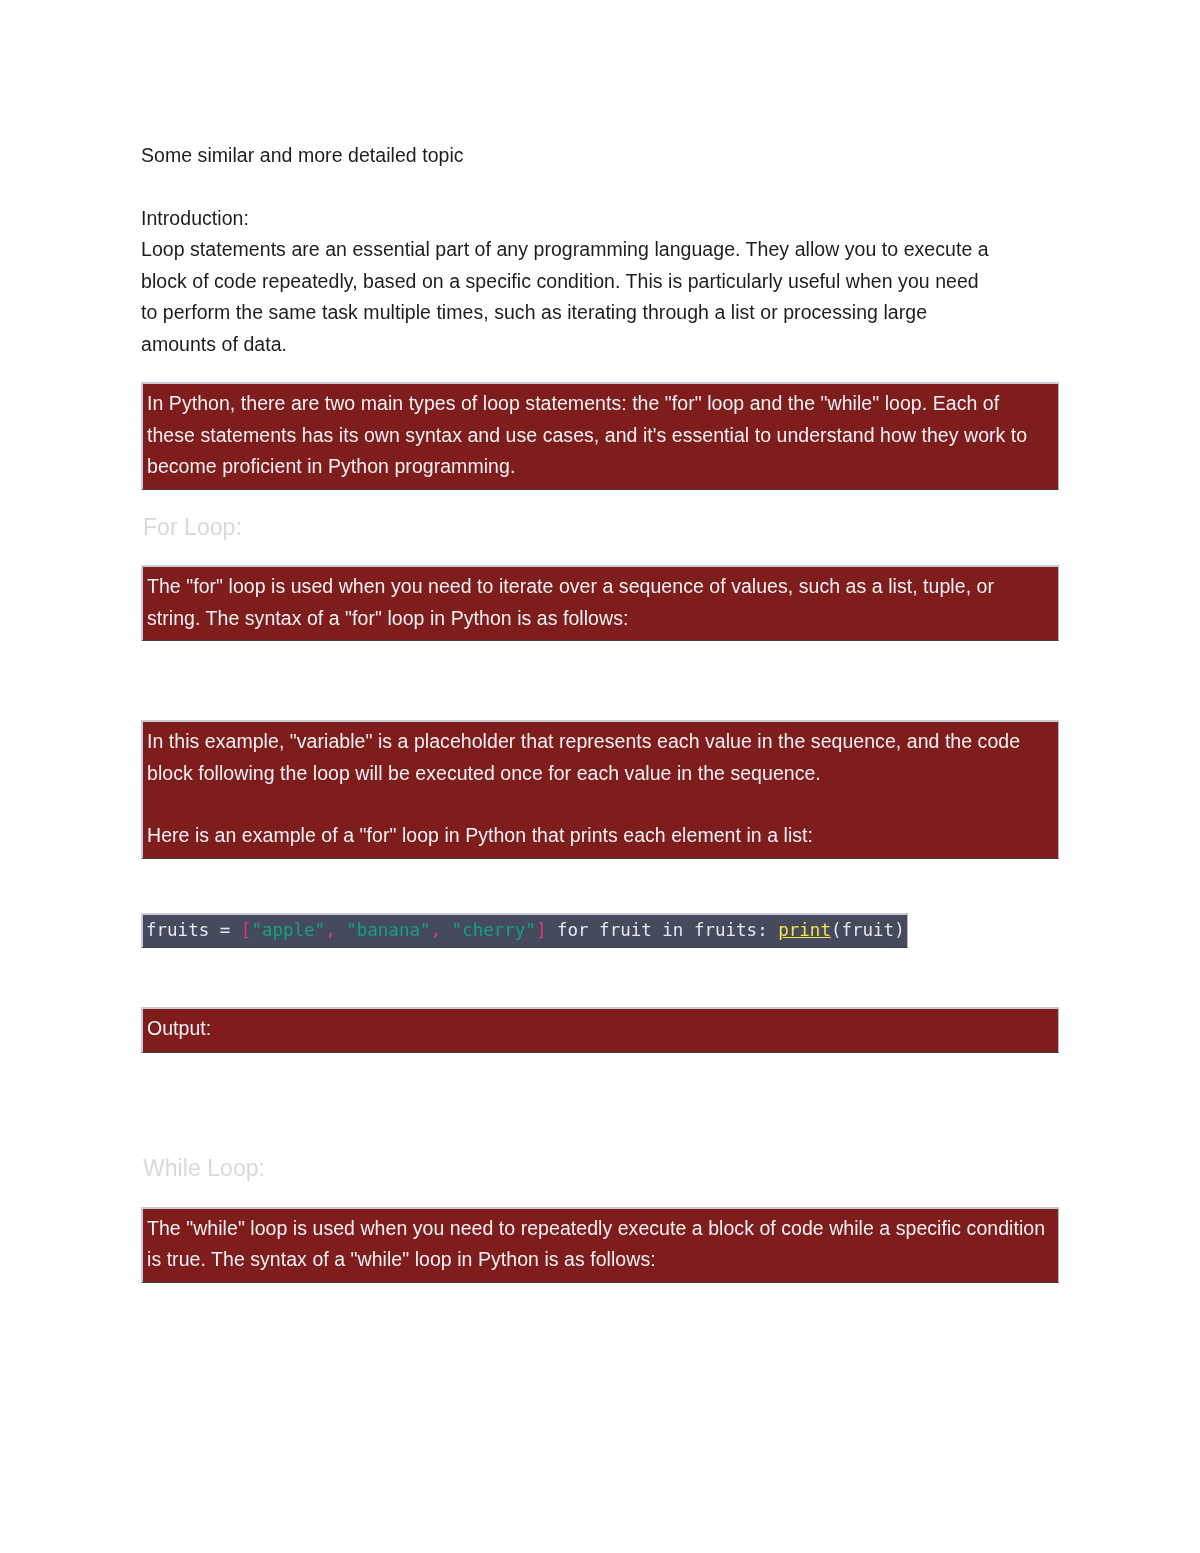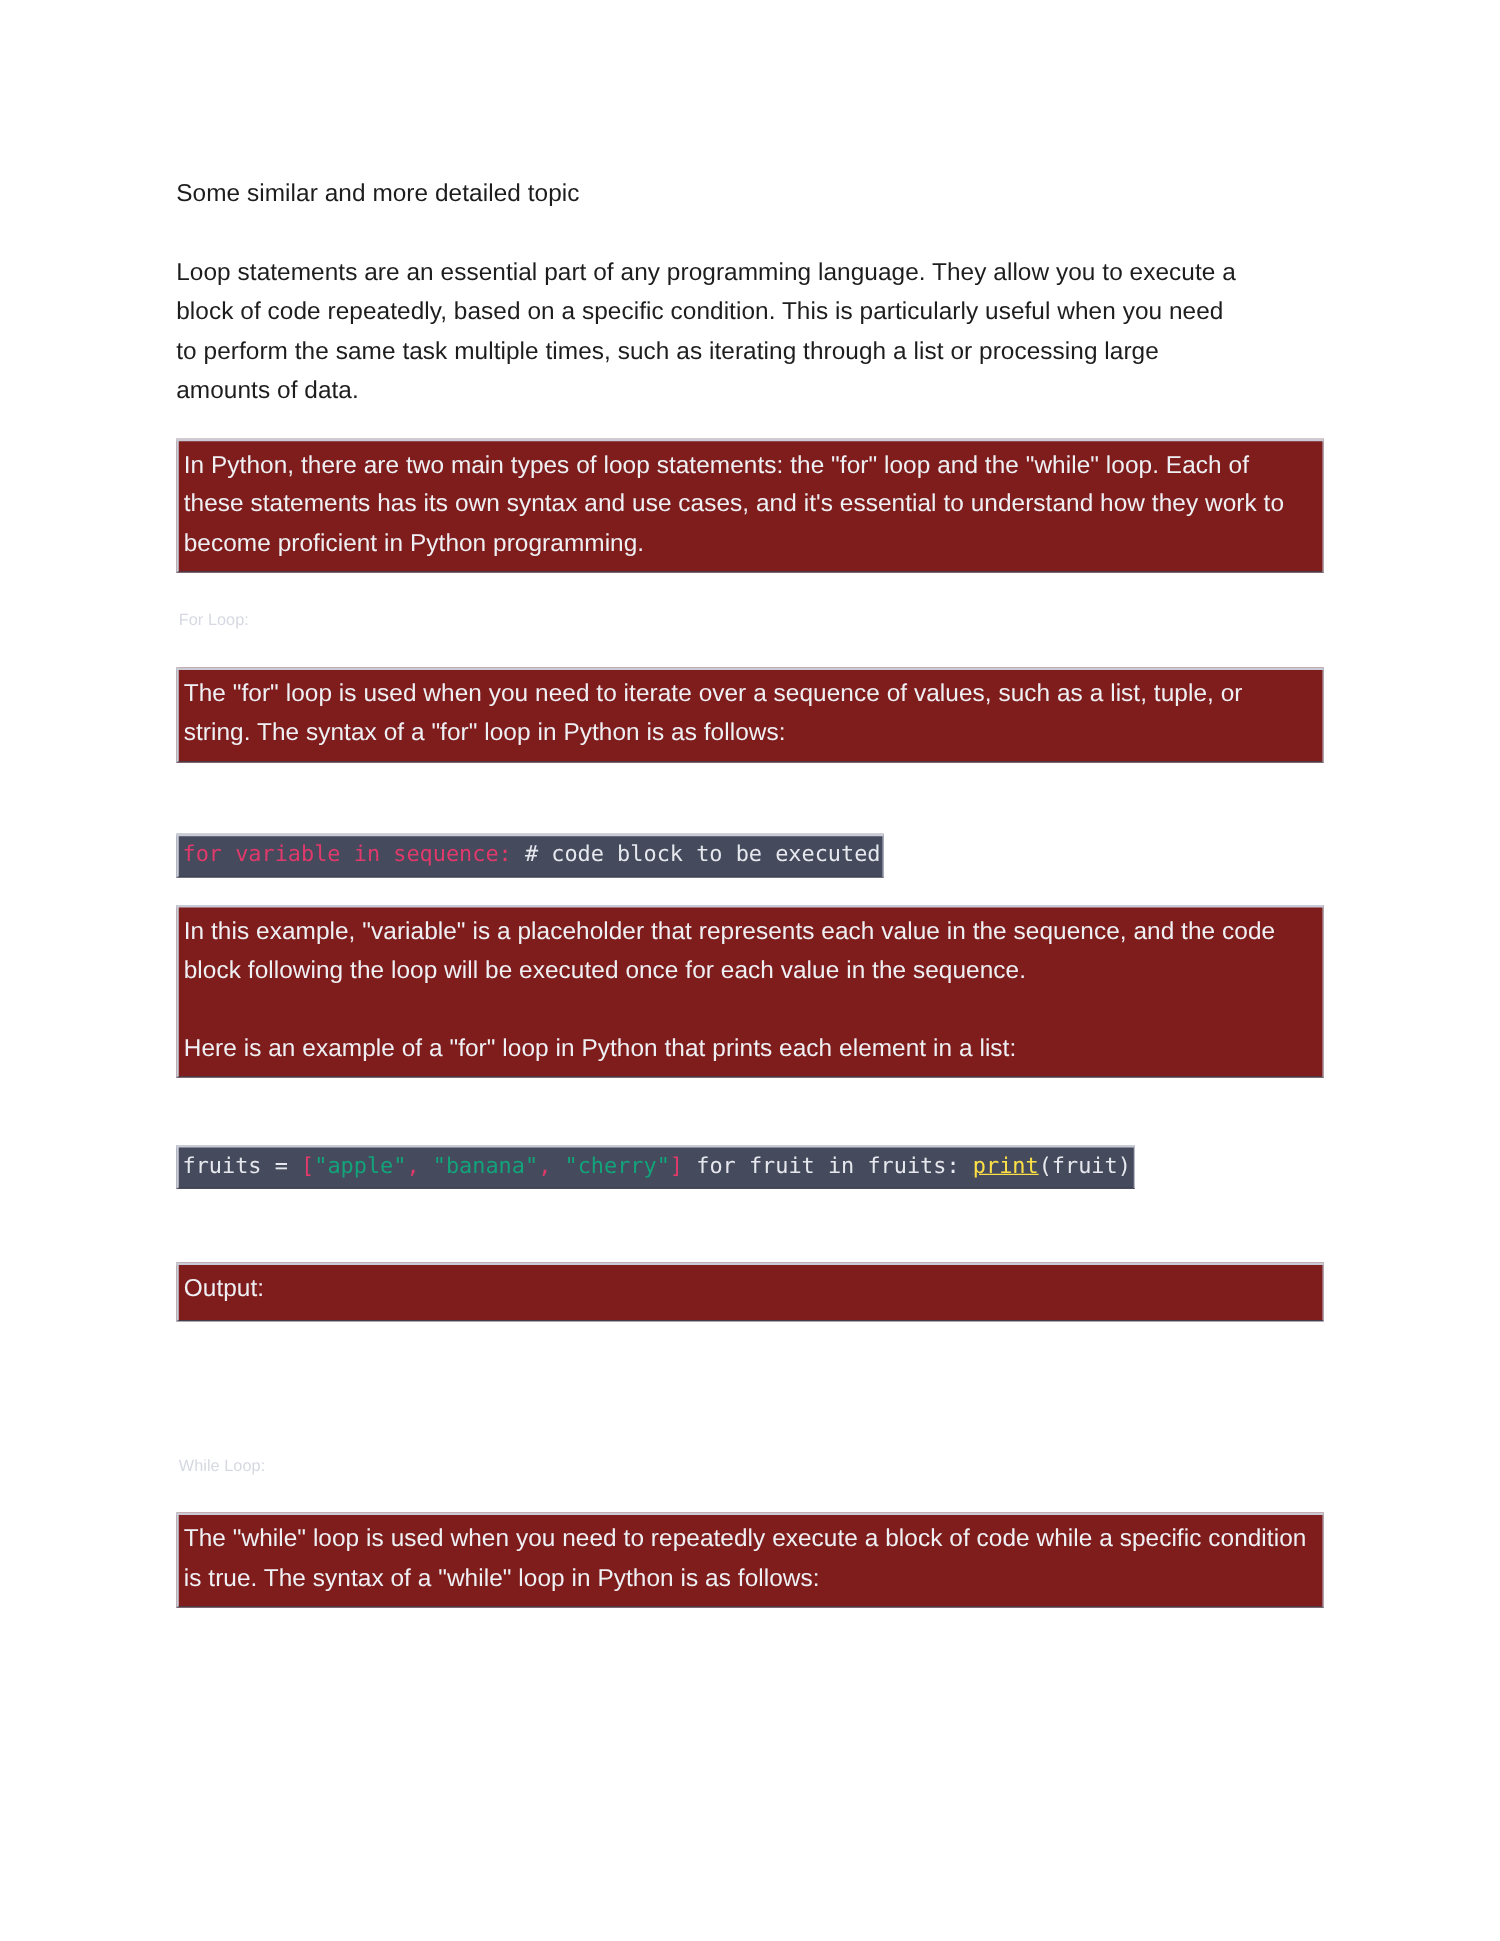--- a/index.html
+++ b/index.html
@@ -61,21 +61,21 @@
     height: 31px;
   }
 
   .hl-block.short {
     padding-bottom: 8px;
     margin-top: 29px;
   }
 
   
   .ghost-heading {
-    font-size: 13px;
+    font-size: 23px;
     line-height: 31.5px;
     color: #d6d9e1;
     letter-spacing: 0.05px;
     margin: 0;
     padding-left: 2px;
   }
 
   
   .code-line {
     display: inline-block;
@@ -99,20 +99,21 @@
 </style>
 </head>
 <body>
 
 <div class="page">
 
   <p class="para">Some similar and more detailed topic</p>
 
   <div class="spacer-lg"></div>
 
+  <p class="para">Introduction:</p>
 
   <p class="para">Loop statements are an essential part of any programming language. They allow you to execute a block of code repeatedly, based on a specific condition. This is particularly useful when you need to perform the same task multiple times, such as iterating through a list or processing large amounts of data.</p>
 
   <div class="spacer-md"></div>
 
   <div class="hl-block">
     <p>In Python, there are two main types of loop statements: the "for" loop and the "while" loop. Each of these statements has its own syntax and use cases, and it's essential to understand how they work to become proficient in Python programming.</p>
   </div>
 
   <div class="spacer-md"></div>
@@ -120,23 +121,20 @@
   <p class="ghost-heading">For Loop:</p>
 
   <div class="spacer-md"></div>
 
   <div class="hl-block">
     <p>The "for" loop is used when you need to iterate over a sequence of values, such as a list, tuple, or string. The syntax of a "for" loop in Python is as follows:</p>
   </div>
 
   <div style="height:57px"></div>
 
-  <div>
-    <span class="code-line"><span class="tok-kw">for variable in sequence:</span><span class="tok-plain"> # code block to be executed</span></span>
-  </div>
 
   <div style="height:22px"></div>
 
   <div class="hl-block">
     <p>In this example, "variable" is a placeholder that represents each value in the sequence, and the code block following the loop will be executed once for each value in the sequence.</p>
     <div class="gap"></div>
     <p>Here is an example of a "for" loop in Python that prints each element in a list:</p>
   </div>
 
   <div style="height:54px"></div>

